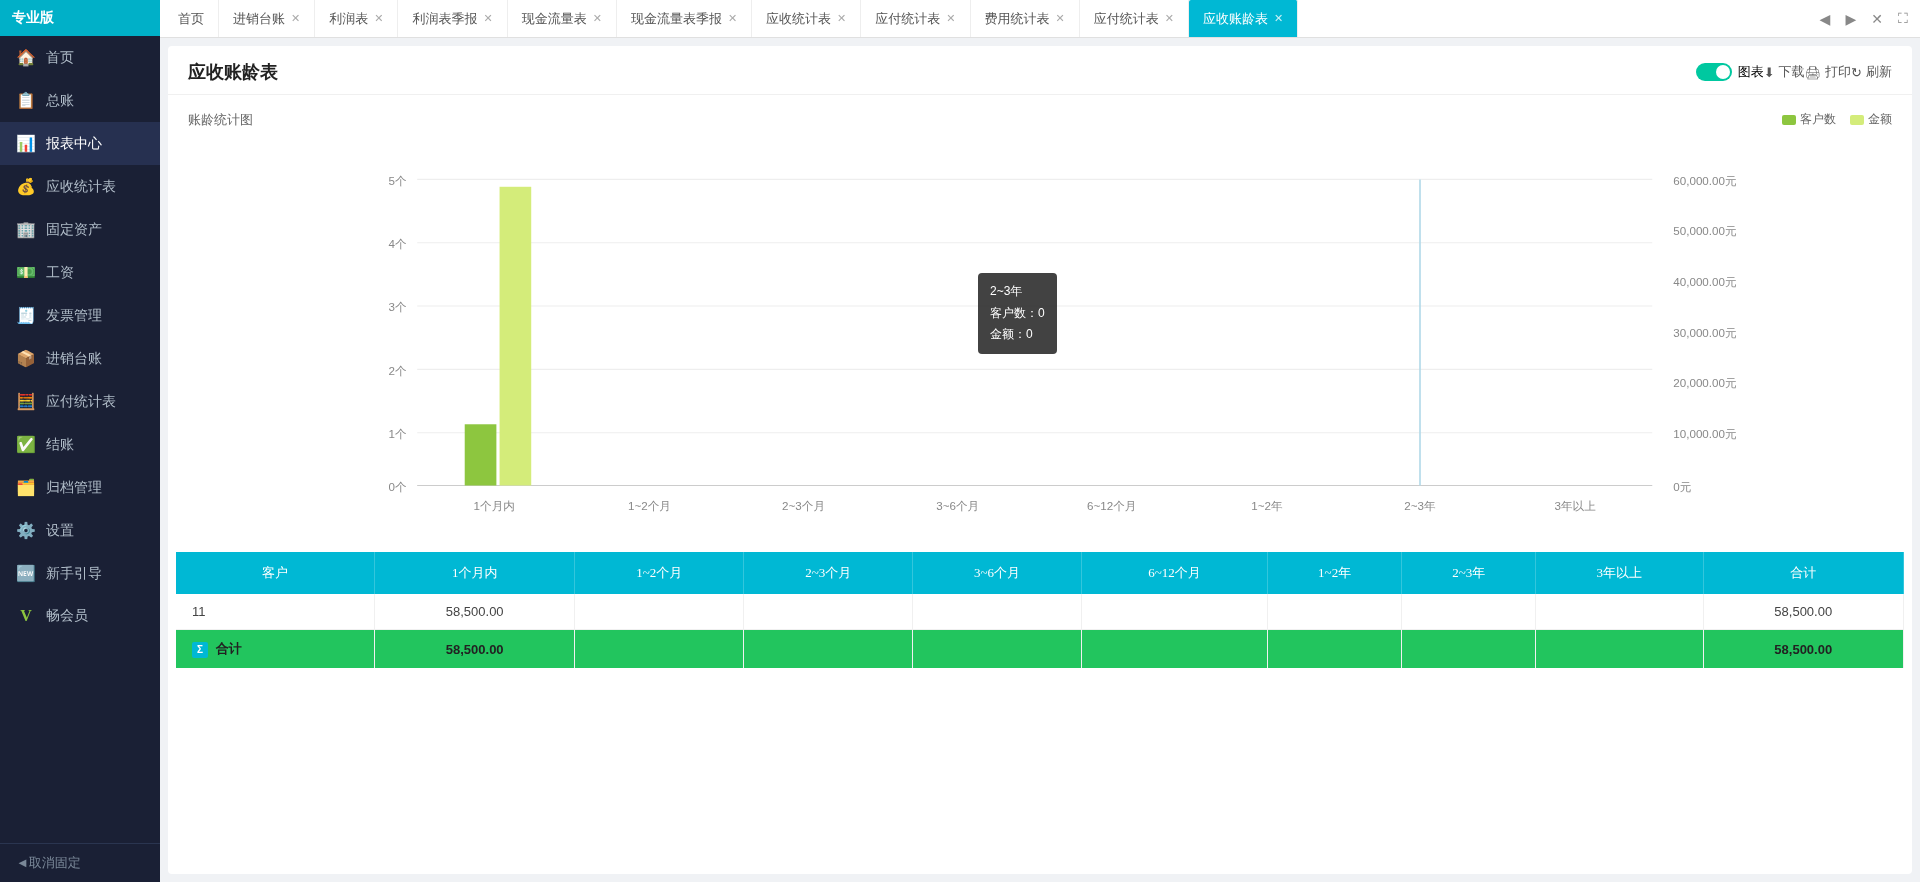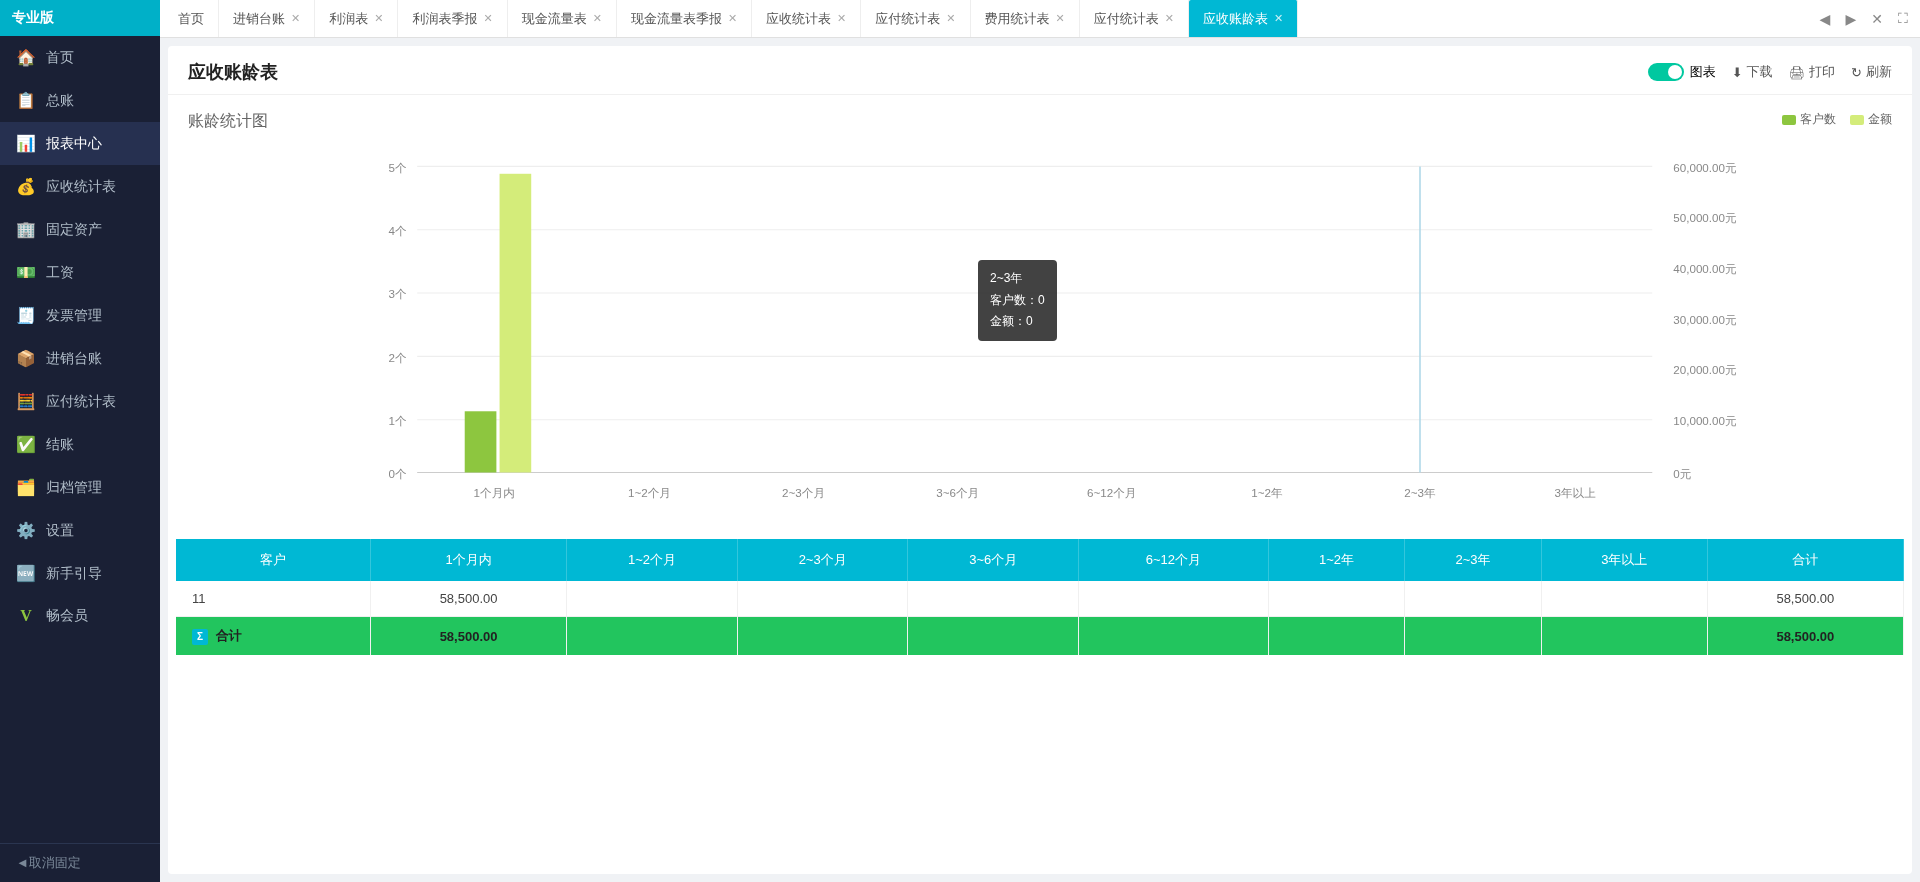--- a/index.html
+++ b/index.html
@@ -122,21 +122,21 @@
     }
     .page-title {
       font-size: 18px;
       font-weight: 600;
       color: #222;
       flex: 1;
     }
     .header-actions {
       display: flex;
       align-items: center;
-      gap: 16px;
+      gap: 0;
     }
     .toggle-switch {
       display: flex;
       align-items: center;
       gap: 6px;
     }
     .toggle-track {
       width: 36px;
       height: 18px;
       background: #00c8a0;
@@ -161,23 +161,23 @@
       cursor: pointer;
       font-size: 13px;
     }
 
     
     .chart-area {
       padding: 16px 20px;
       position: relative;
     }
     .chart-title {
-      font-size: 16px;
+      font-size: 13px;
       color: #666;
-      margin-bottom: 8px;
+      margin-bottom: 24px;
     }
     .chart-legend {
       position: absolute;
       top: 16px;
       right: 20px;
       display: flex;
       align-items: center;
       gap: 14px;
       font-size: 12px;
       color: #666;
@@ -221,20 +221,21 @@
     }
     .data-table thead tr {
       background: #00b8d4;
       color: #fff;
     }
     .data-table thead th {
       padding: 12px 8px;
       text-align: center;
       font-weight: normal;
       border-right: 1px solid rgba(255,255,255,0.2);
+      font-family: Liberation Serif, serif;
     }
     .data-table tbody tr {
       background: #fff;
       border-bottom: 1px solid #f0f0f0;
     }
     .data-table tbody td {
       padding: 10px 8px;
       text-align: center;
       border-right: 1px solid #f0f0f0;
       color: #444;

